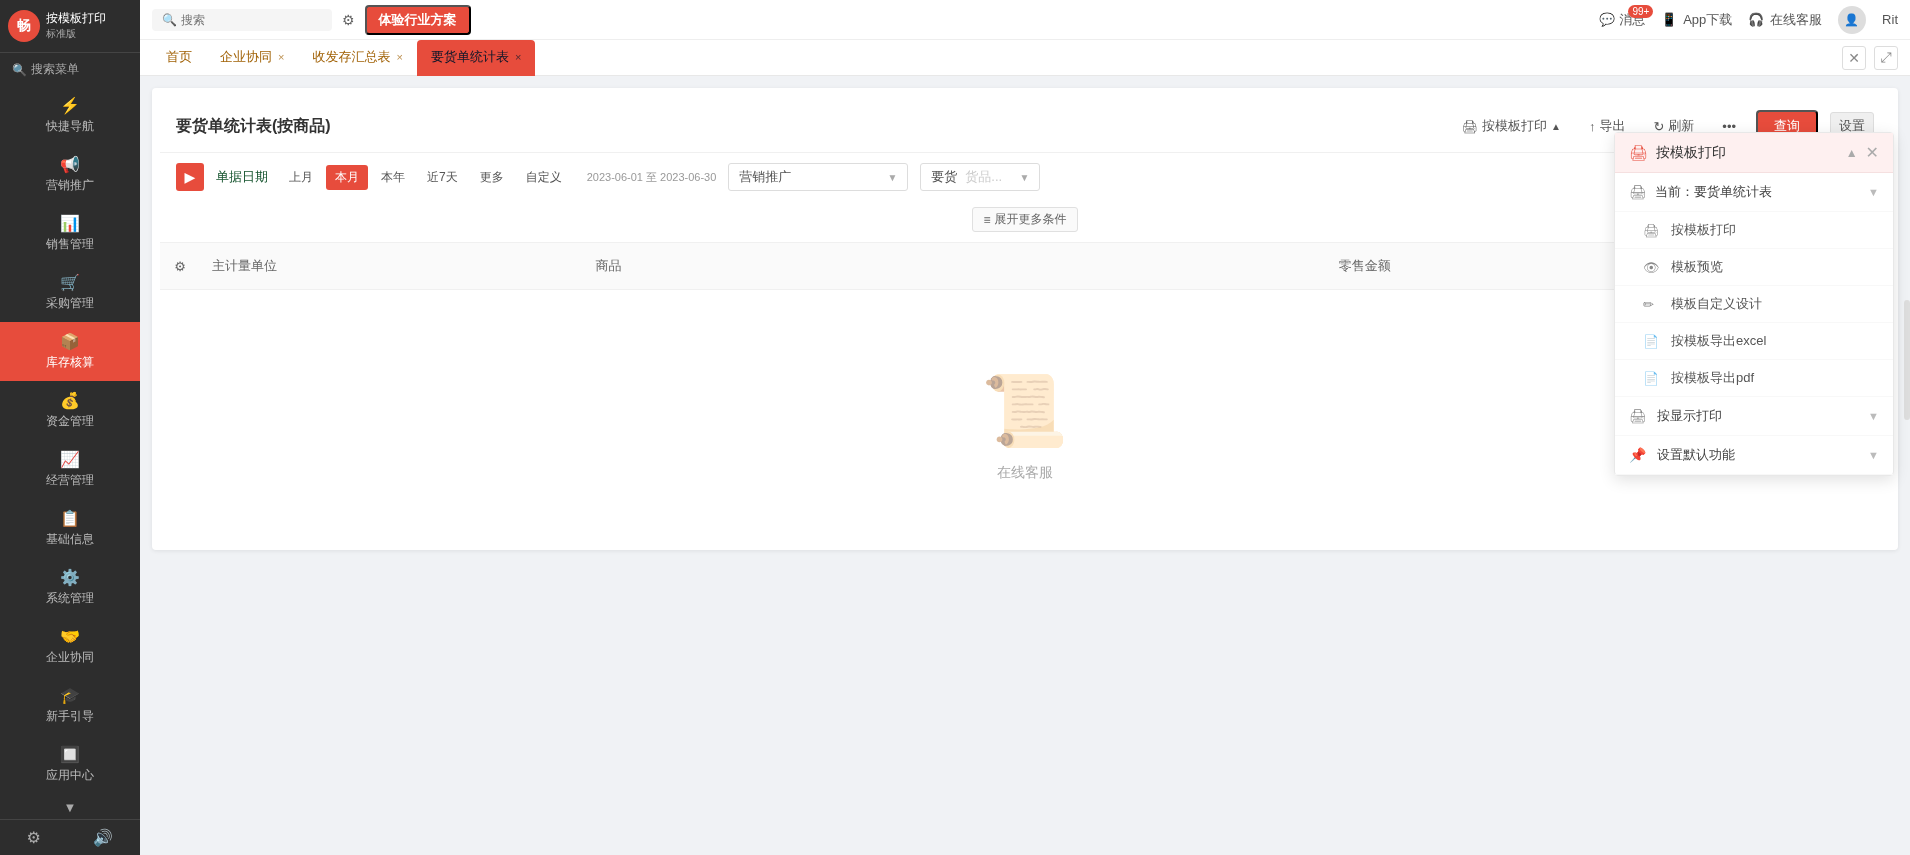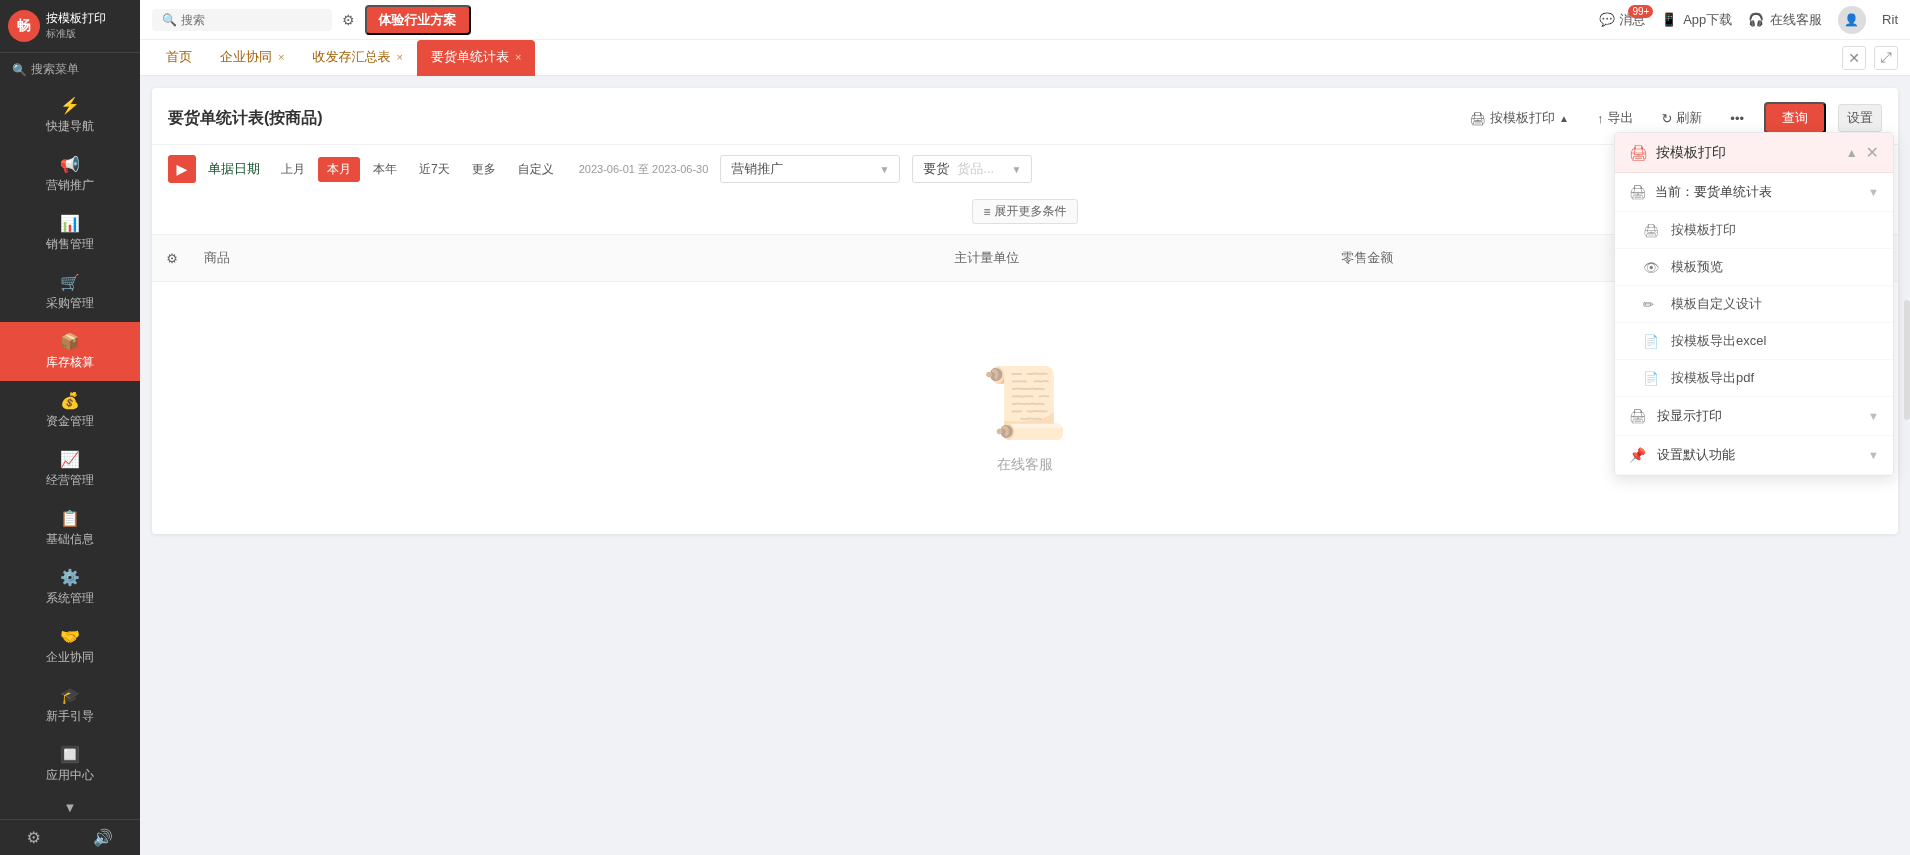--- a/index.html
+++ b/index.html
@@ -124,21 +124,21 @@
       gap: 0;
     }
     .tab-item {
       display: flex; align-items: center;
       padding: 0 14px; height: 36px;
       font-size: 13px; color: #a16207; cursor: pointer;
       border-bottom: 2px solid transparent;
       white-space: nowrap;
     }
     .tab-item.active {
-      background: #e74c3c; color: #ffffff;
+      background: #e74c3c; color: #0f172a;
       border-radius: 4px 4px 0 0;
     }
     .tab-item .tab-close {
       margin-left: 6px; font-size: 11px; color: inherit; opacity: 0.7;
     }
 
     .tabs-right {
       margin-left: auto; display: flex; align-items: center; gap: 8px;
     }
     .tabs-right-btn {
@@ -150,21 +150,21 @@
 
     
     .page-content {
       flex: 1; overflow: auto; background: #f0f2f5; padding: 12px;
       position: relative;
     }
 
     .page-card {
       background: #fff; border-radius: 4px;
       box-shadow: 0 1px 4px rgba(0,0,0,0.08);
-      padding: 0;
+      padding: 8px;
     }
 
     .page-title-bar {
       display: flex; align-items: center; justify-content: space-between;
       padding: 14px 16px 10px;
       border-bottom: 1px solid #f0f0f0;
     }
     .page-title { font-size: 16px; font-weight: bold; color: #333; }
     .page-actions { display: flex; align-items: center; gap: 12px; }
     .action-btn {
@@ -484,22 +484,22 @@
             <span>展开更多条件</span>
           </div>
         </div>
       </div>
 
       <div class="data-table">
         <div class="table-header">
           <div class="col col-checkbox">
             <span>⚙</span>
           </div>
+          <div class="col col-unit">主计量单位</div>
           <div class="col col-goods">商品</div>
-          <div class="col col-unit">主计量单位</div>
           <div class="col col-amount">零售金额</div>
         </div>
 
         <div class="empty-state">
           <div style="font-size:70px;margin-bottom:12px;opacity:0.5;">
             📜
           </div>
           <span>在线客服</span>
         </div>
       </div>

